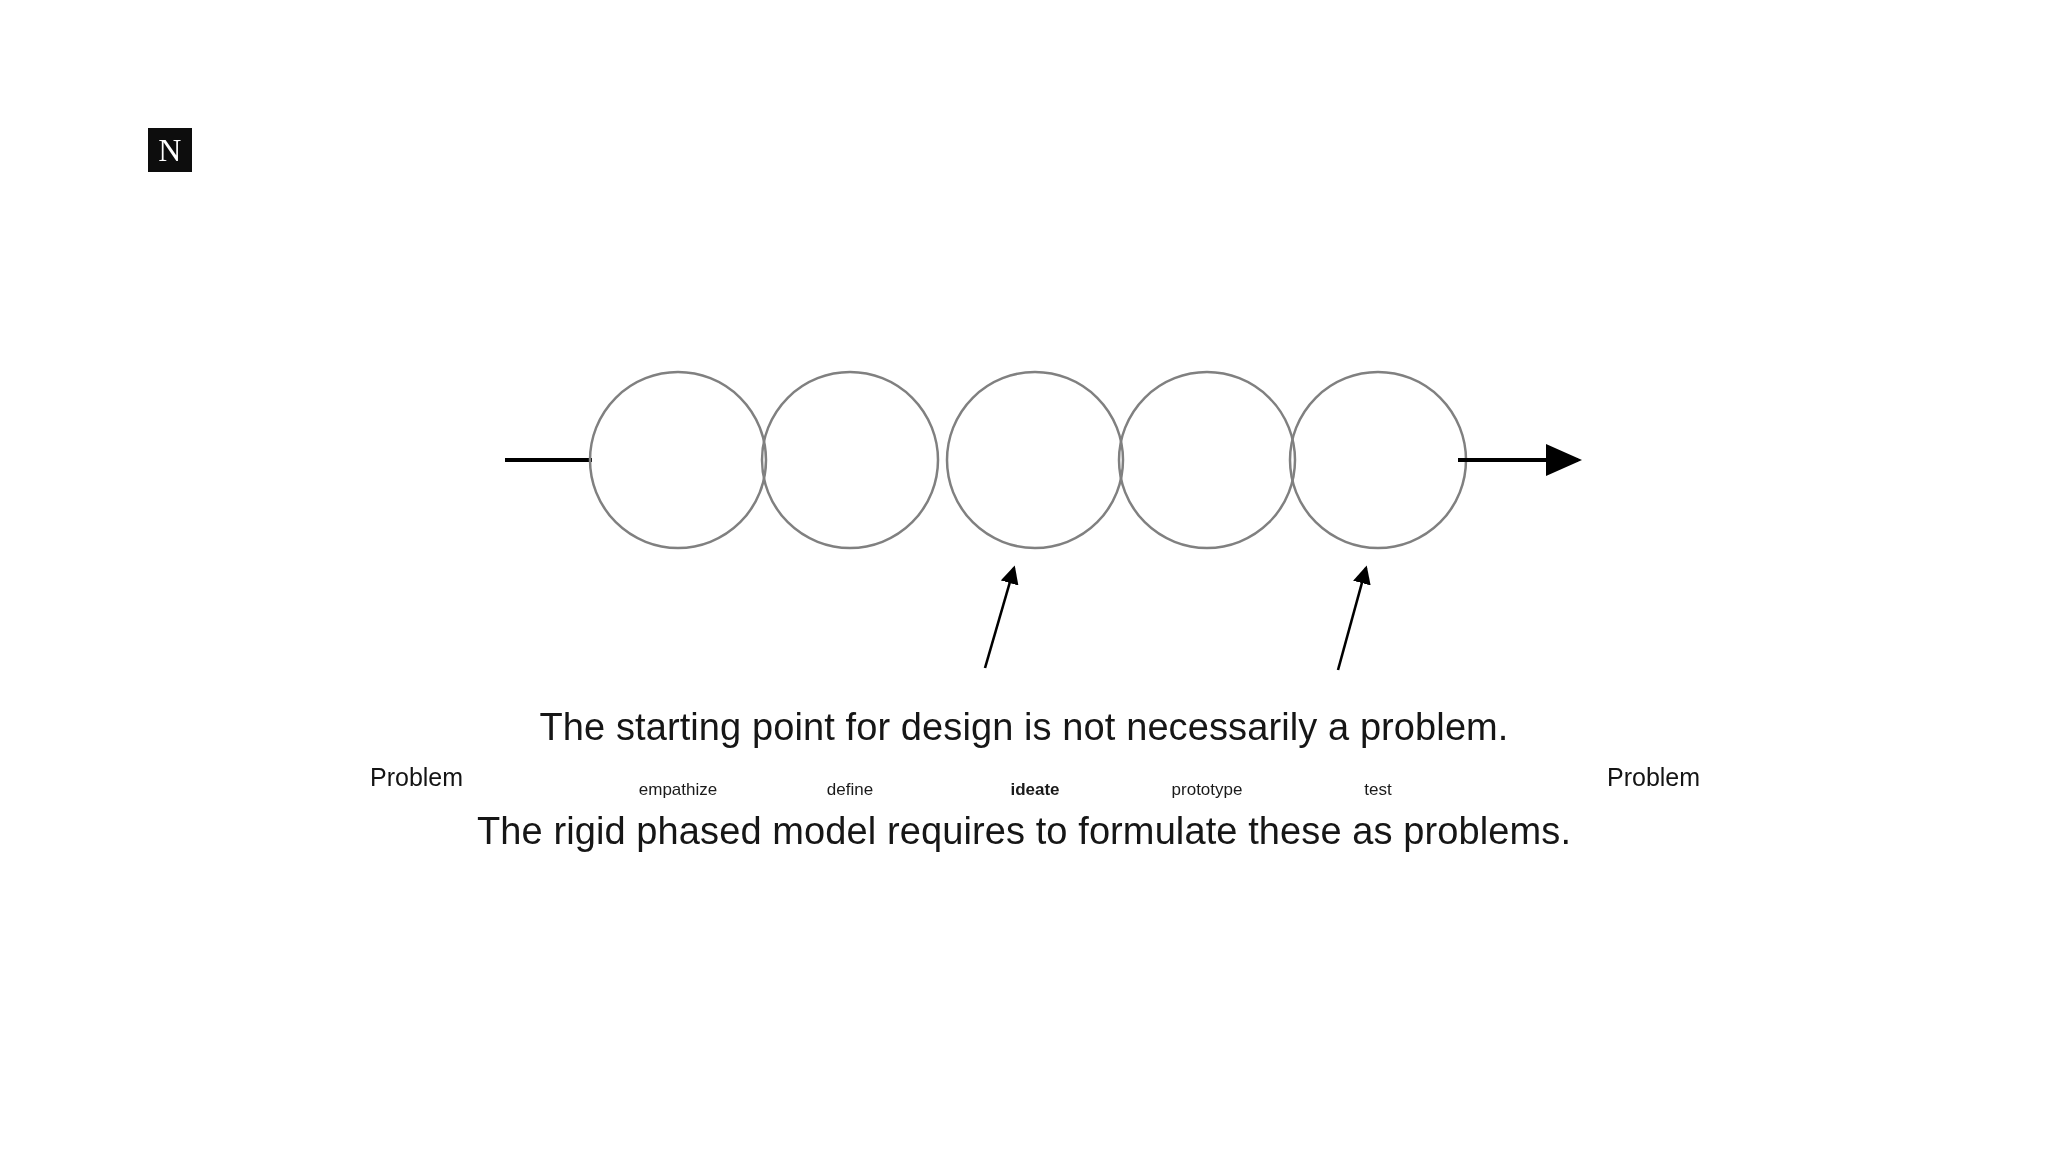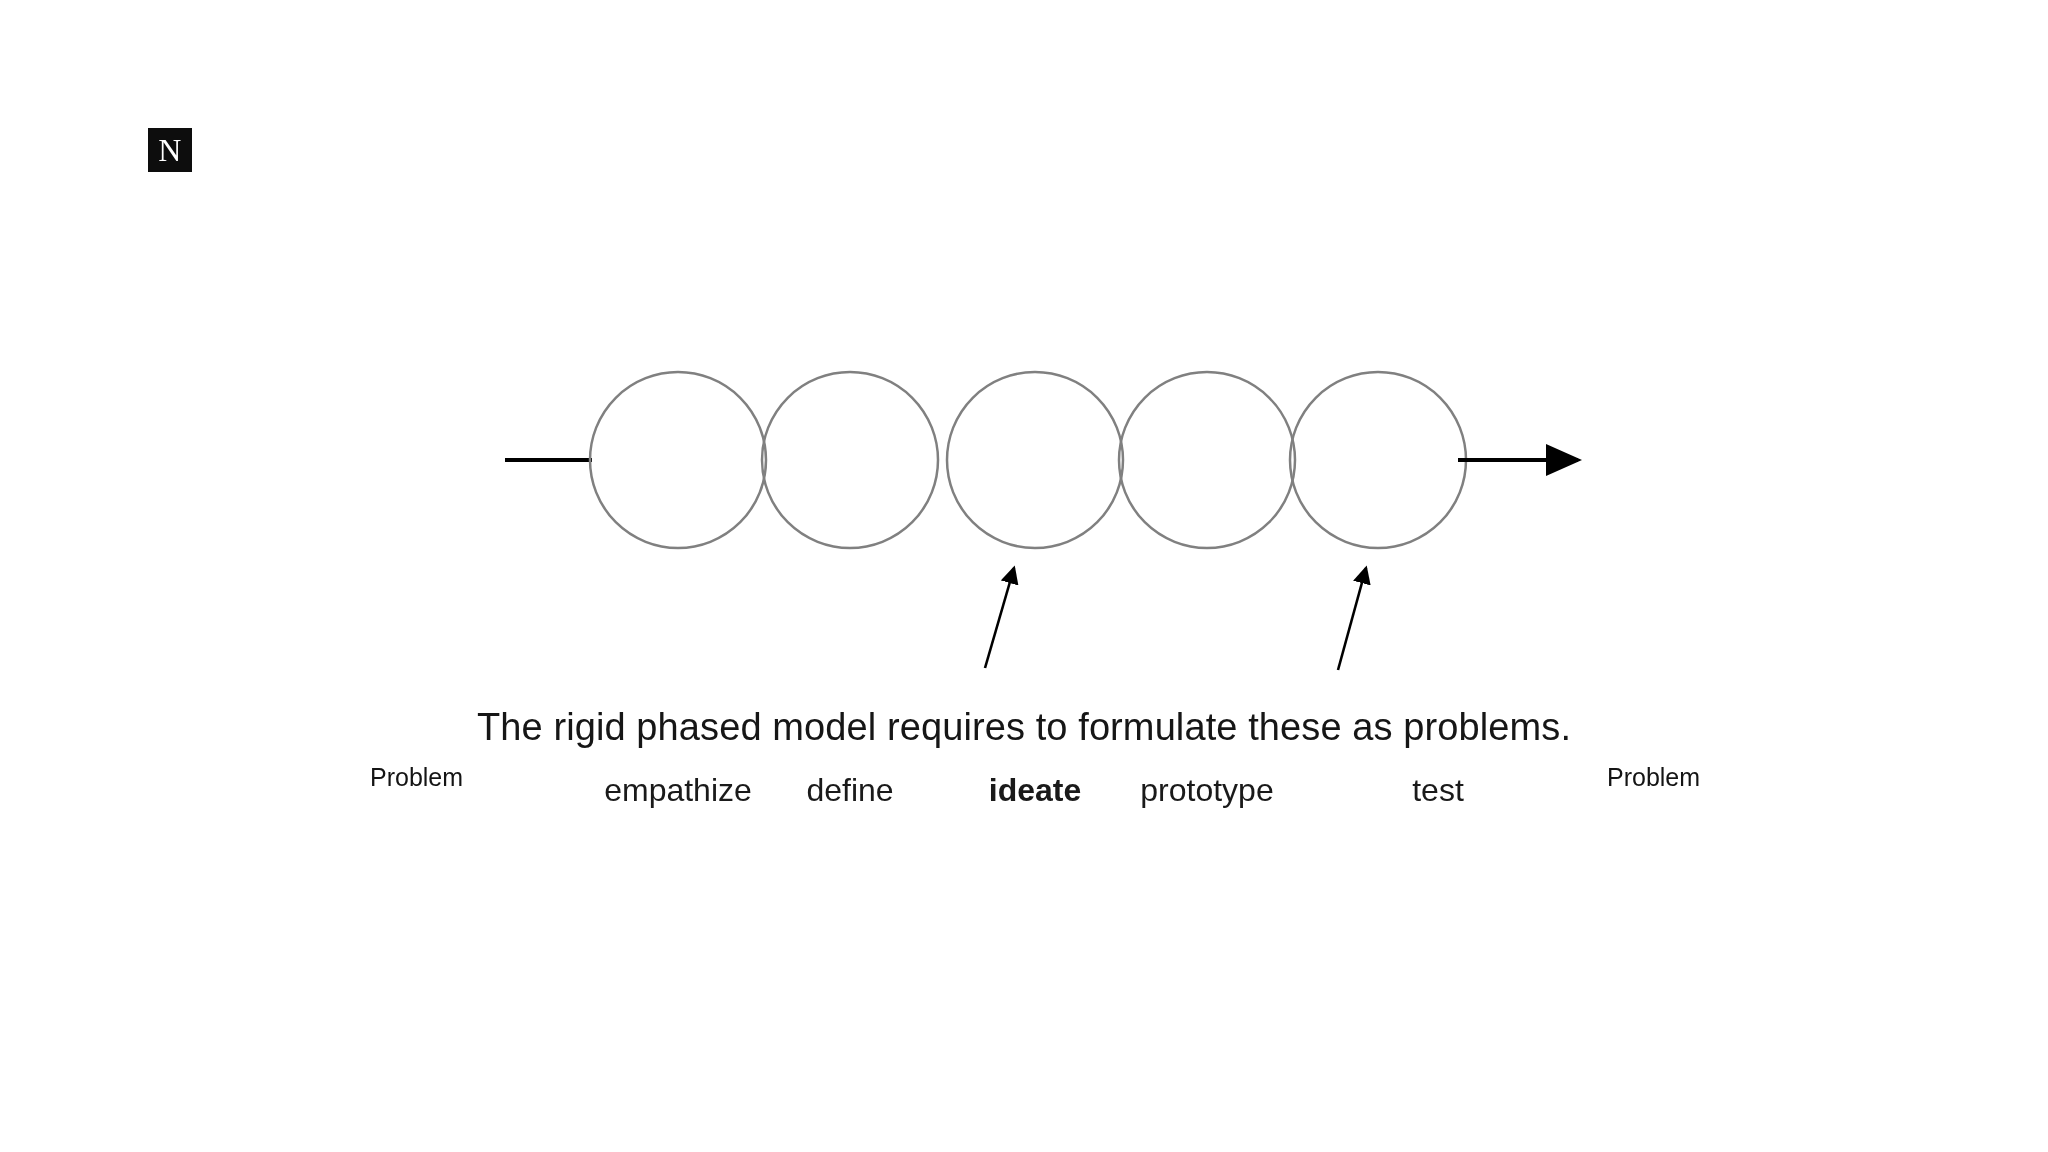--- a/index.html
+++ b/index.html
@@ -67,21 +67,21 @@
     font-size: 25px;
     color: #141414;
     white-space: nowrap;
     top: 433px;
   }
   .endpoint-label.left  { left: 370px; }
   .endpoint-label.right { left: 1607px; }
 
   .stage-label {
     position: absolute;
-    font-size: 32px;
+    font-size: 17px;
     color: #1a1a1a;
     white-space: nowrap;
     transform: translate(-50%, -50%);
     top: 460px;
   }
 
   
   .body-copy {
     position: absolute;
     left: 50%;
@@ -133,18 +133,19 @@
     <line x1="1338" y1="340" x2="1366" y2="238" stroke="#000000" stroke-width="2.6" marker-end="url(#arrowhead-thin)"></line>
   </svg>
 
   <div class="endpoint-label left">Problem</div>
   <div class="endpoint-label right">Problem</div>
 
   <div class="stage-label" style="left:678px;">empathize</div>
   <div class="stage-label" style="left:850px;">define</div>
   <div class="stage-label" style="left:1035px;font-weight:bold;">ideate</div>
   <div class="stage-label" style="left:1207px;">prototype</div>
-  <div class="stage-label" style="left:1438px;">test</div>
+  <div class="stage-label" style="left:1378px;">test</div>
 </div>
 
 <div class="body-copy">
+  <p>The starting point for design is not necessarily a problem.</p>
   <p>The rigid phased model requires to formulate these as problems.</p>
 </div>
 
 </body></html>

